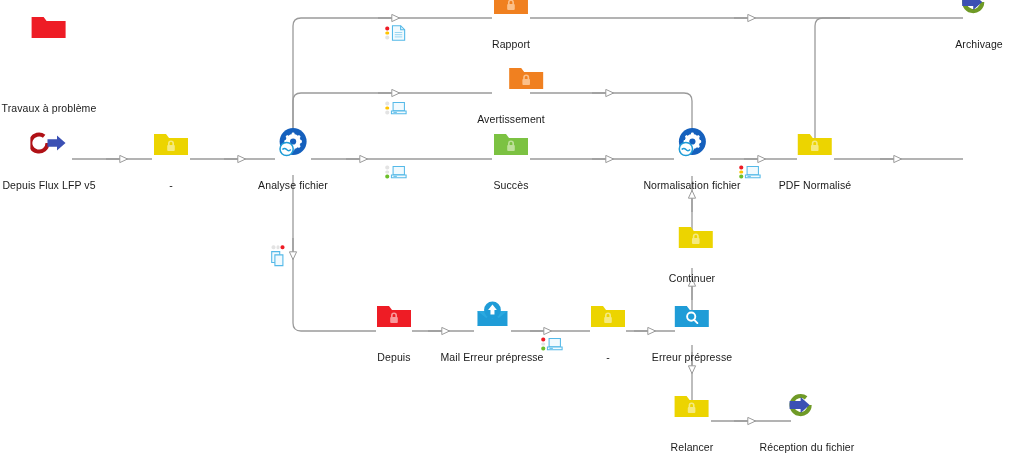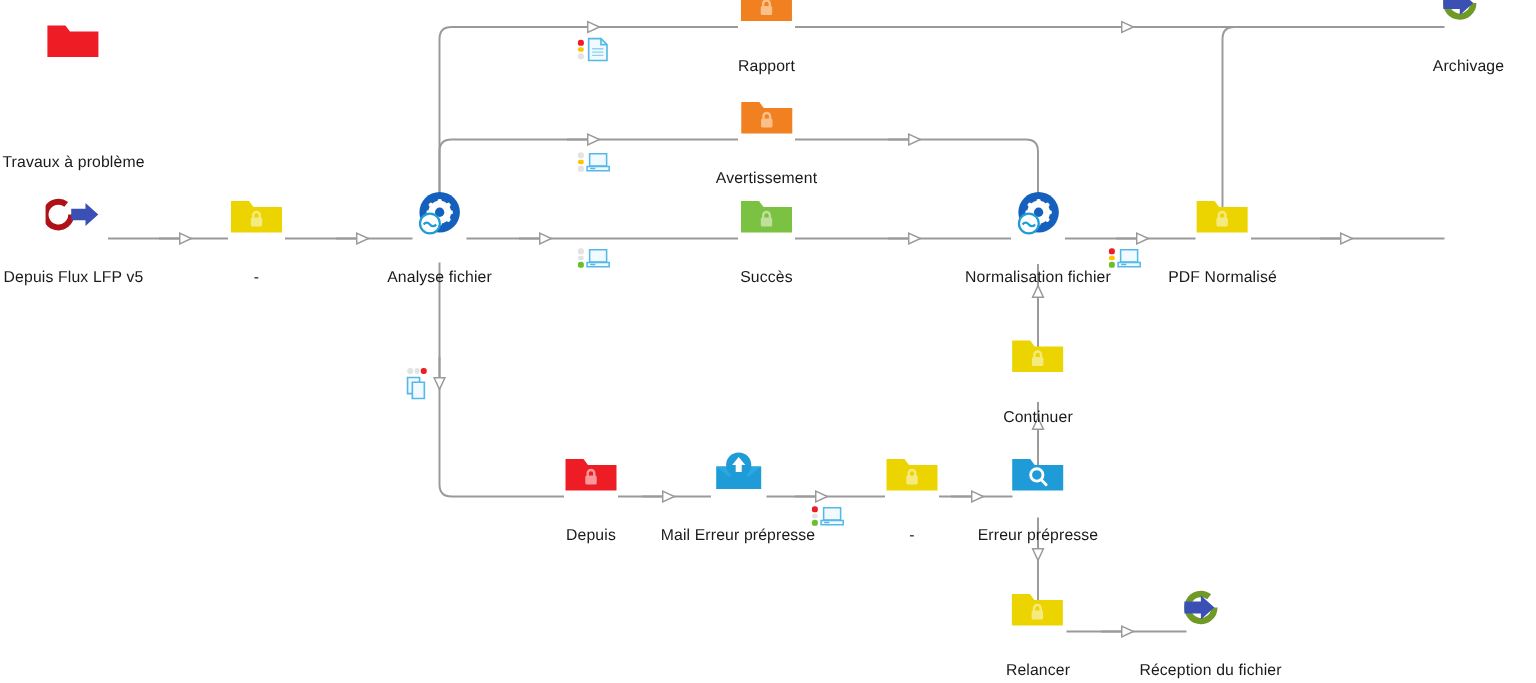--- a/index.html
+++ b/index.html
@@ -217,21 +217,21 @@
         <path d="M1,4 L1,25 L35,25 L35,8 L16,8 L13,4 Z" fill="#f08020"></path>
         <g fill="#fbc08a">
           <path d="M15,13.5 a3,3 0 0 1 6,0 l0,2 l-1.6,0 l0,-2 a1.4,1.4 0 0 0 -2.8,0 l0,2 l-1.6,0 Z"></path>
           <rect x="14.2" y="15" width="7.6" height="6" rx="1"></rect>
         </g>
       </svg>
     </div>
     <div class="node-label">Rapport</div>
   </div>
 
-  <div class="node" style="left:511px; top:93px;">
+  <div class="node" style="left:511px; top:93px;align-items:flex-end;">
     <div class="node-glyph">
       <svg width="36" height="27" viewBox="0 0 36 27" xmlns="http://www.w3.org/2000/svg">
         <path d="M1,4 L1,25 L35,25 L35,8 L16,8 L13,4 Z" fill="#f08020"></path>
         <g fill="#fbc08a">
           <path d="M15,13.5 a3,3 0 0 1 6,0 l0,2 l-1.6,0 l0,-2 a1.4,1.4 0 0 0 -2.8,0 l0,2 l-1.6,0 Z"></path>
           <rect x="14.2" y="15" width="7.6" height="6" rx="1"></rect>
         </g>
       </svg>
     </div>
     <div class="node-label">Avertissement</div>
@@ -290,21 +290,21 @@
     <div class="node-glyph">
       <svg width="38" height="26" viewBox="0 0 38 26" xmlns="http://www.w3.org/2000/svg">
         <path d="M22,13 A9,9 0 1 1 18.5,5.9" fill="none" stroke="#6f9a26" stroke-width="4.2"></path>
         <path d="M2,9 L13,9 L13,5 L22,13 L13,21 L13,17 L2,17 Z" fill="#3b50b4"></path>
       </svg>
     </div>
     <div class="node-label">Archivage</div>
   </div>
 
 
-  <div class="node" style="left:692px; top:252px;">
+  <div class="node" style="left:692px; top:252px;align-items:flex-end;">
     <div class="node-glyph">
       <svg width="36" height="27" viewBox="0 0 36 27" xmlns="http://www.w3.org/2000/svg">
         <path d="M1,4 L1,25 L35,25 L35,8 L16,8 L13,4 Z" fill="#ecd400"></path>
         <g fill="#f5ea80">
           <path d="M15,13.5 a3,3 0 0 1 6,0 l0,2 l-1.6,0 l0,-2 a1.4,1.4 0 0 0 -2.8,0 l0,2 l-1.6,0 Z"></path>
           <rect x="14.2" y="15" width="7.6" height="6" rx="1"></rect>
         </g>
       </svg>
     </div>
     <div class="node-label">Continuer</div>

